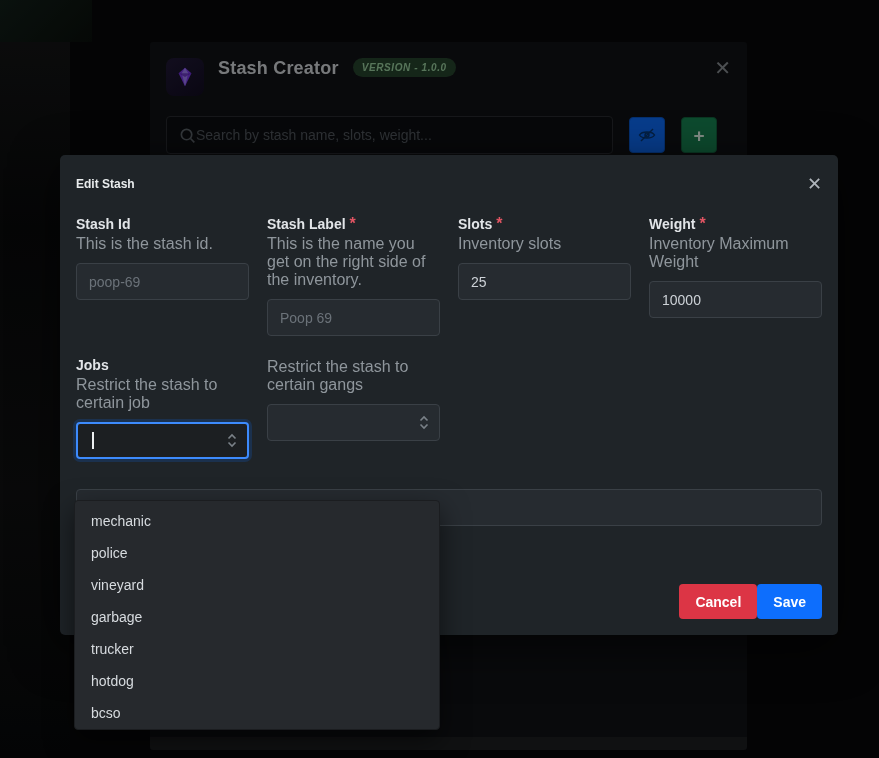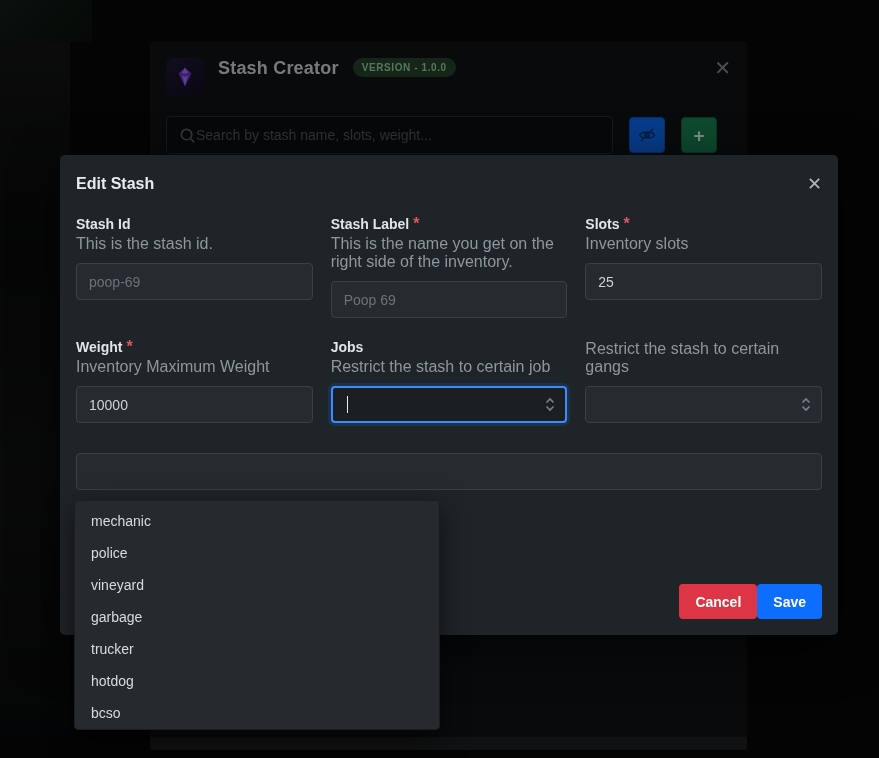--- a/index.html
+++ b/index.html
@@ -19,21 +19,21 @@
 
   
   .panel { position:absolute; left:150px; top:42px; width:597px; height:708px;
     background:#121316; border-radius:3px; z-index:1; }
   .panel-header { display:flex; align-items:flex-start; gap:14px; padding:16px 16px 12px 16px; }
   .logo { width:38px; height:38px; border-radius:8px; flex:0 0 auto;
     background:linear-gradient(145deg,#221a38,#120d22);
     display:flex; align-items:center; justify-content:center; }
   .app-title { font-size:18px; font-weight:700; color:#d9dde1; letter-spacing:.2px; }
   .version-badge { font-size:10px; font-weight:700; letter-spacing:.6px; color:#9fd6a4;
-    background:#27452f; padding:4px 9px; border-radius:10px; }
+    background:#27452f; padding:4px 9px; border-radius:10px;font-style:italic; }
   .panel-close { margin-left:auto; color:#8b9196; font-size:20px; line-height:1; cursor:pointer; }
   .search-row { display:flex; align-items:center; gap:16px; padding:8px 30px 16px 16px; }
   .search-box { flex:1; height:38px; background:#0e1013; border:1px solid #2a2d32; border-radius:4px;
     display:flex; align-items:center; padding:0 12px; }
   .search-input { flex:1; background:transparent; border:none; outline:none;
     color:#9aa0a6; font-size:14px; font-family:inherit; }
   .search-input::placeholder { color:#565c63; }
   .icon-btn { width:36px; height:36px; border-radius:4px; border:1px solid transparent;
     display:flex; align-items:center; justify-content:center; cursor:pointer; flex:0 0 auto; }
   .btn-eye { background:#0d6efd; border-color:#0a58ca; }
@@ -42,24 +42,24 @@
     background:rgba(255,255,255,0.05); border-radius:0 0 3px 3px; }
 
   
   .overlay { position:absolute; inset:0; background:rgba(0,0,0,0.45); z-index:2; }
 
   
   .modal { position:absolute; left:60px; top:155px; width:778px; height:480px;
     background:#1f2428; border-radius:5px; z-index:10; padding:0 16px;
     box-shadow:0 12px 48px rgba(0,0,0,0.65); }
   .modal-header { display:flex; align-items:center; justify-content:space-between; padding:20px 0 14px 0; }
-  .modal-title { font-size:16px; font-weight:600; color:#e9eced; }
+  .modal-title { font-size:12px; font-weight:600; color:#e9eced; }
   .modal-close { color:#aeb4ba; font-size:18px; line-height:1; cursor:pointer; }
 
-  .form-grid { display:grid; grid-template-columns:1fr 1fr 1fr; column-gap:18px; row-gap:20px; margin-top:8px; }
+  .form-grid { display:grid; grid-template-columns:1fr 1fr 1fr 1fr; column-gap:18px; row-gap:20px; margin-top:8px; }
   .field-label { font-size:14px; font-weight:700; color:#e2e5e8; }
   .required { color:#e25563; margin-left:4px; font-weight:700; }
   .field-helper { font-size:16px; color:#8f969c; margin-top:2px; }
   .text-input { margin-top:10px; width:100%; height:37px; background:#262b30;
     border:1px solid #3a4046; border-radius:4px; padding:0 12px;
     color:#cdd2d7; font-size:14px; font-family:inherit; outline:none; }
   .text-input.dim { color:#6b7279; }
   .fullwidth { grid-column:1 / -1; }
 
   .select { margin-top:10px; height:37px; background:#262b30; border:1px solid #3a4046;

